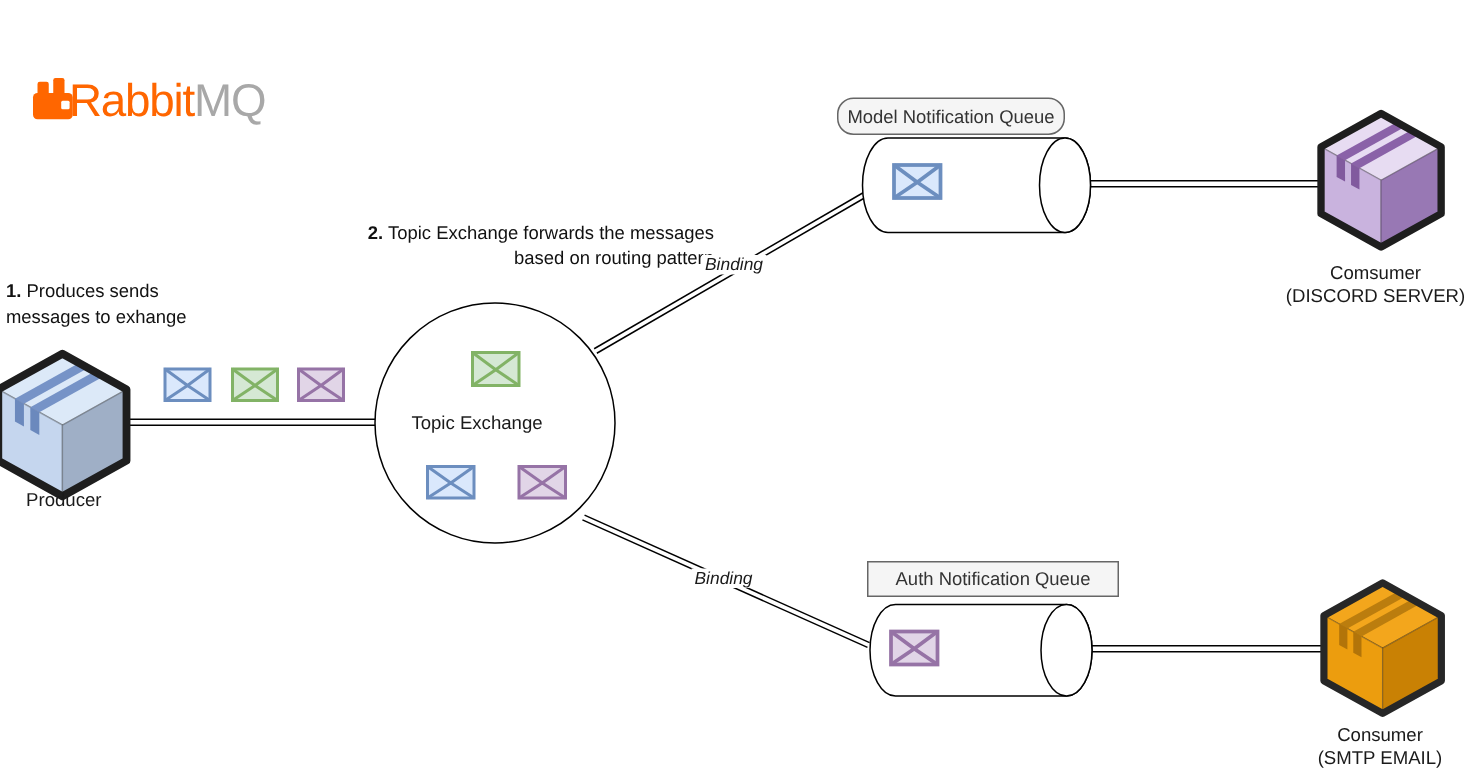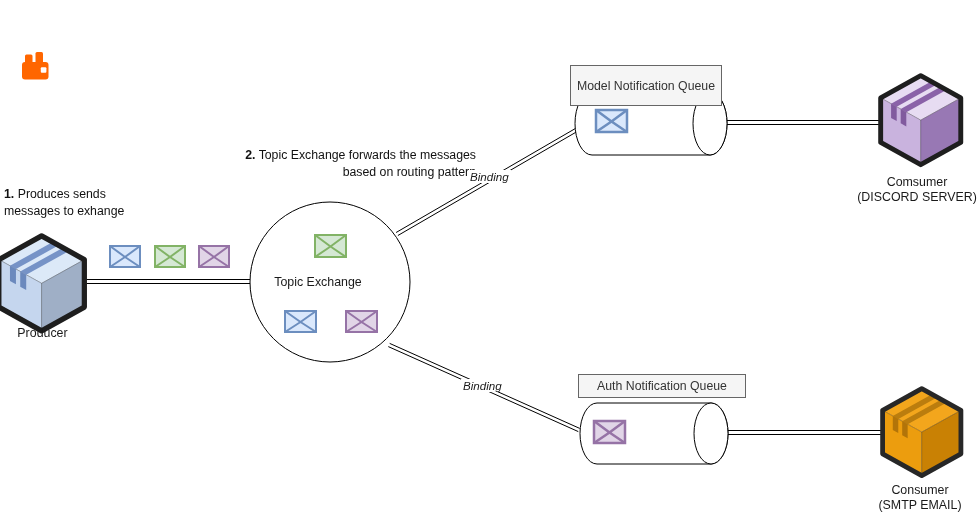--- a/index.html
+++ b/index.html
@@ -138,38 +138,41 @@
       <rect x="1" y="1" width="31" height="22" fill="#dae8fc" stroke="#6c8ebf" stroke-width="2.5"></rect>
       <path d="M1,1 L16.5,12.5 L32,1 M1,23 L16.5,12.5 M32,23 L16.5,12.5" fill="none" stroke="#6c8ebf" stroke-width="2.5" stroke-linejoin="round"></path>
     </g>
 
     <g transform="translate(593,420)">
       <rect x="1" y="1" width="31" height="22" fill="#e1d5e7" stroke="#9673a6" stroke-width="2.5"></rect>
       <path d="M1,1 L16.5,12.5 L32,1 M1,23 L16.5,12.5 M32,23 L16.5,12.5" fill="none" stroke="#9673a6" stroke-width="2.5" stroke-linejoin="round"></path>
     </g>
   </svg>
 
+  <div class="abs logo-text" style="left:46px;top:50px;">
+    <span class="brand1">Rabbit</span><span class="brand2">MQ</span>
+  </div>
 
   <div class="abs note" style="left:4px;top:186px;width:126px;">
     <b>1.</b><span> Produces sends messages to exhange</span>
   </div>
 
   <div class="abs note" style="left:230px;top:147px;width:246px;text-align:right;">
     <b>2.</b><span> Topic Exchange forwards the messages based on routing pattern</span>
   </div>
 
   <div class="abs shape-label" style="left:0px;top:326px;width:85px;">Producer</div>
 
   <div class="abs shape-label" style="left:258px;top:275px;width:120px;">Topic Exchange</div>
 
   <div class="abs binding-label" style="left:468px;top:170px;">Binding</div>
 
   <div class="abs binding-label" style="left:461px;top:379px;">Binding</div>
 
-  <div class="abs queue-label" style="left:570px;top:65px;width:152px;height:41px;">Model Notification Queue</div>
+  <div class="abs queue-label" style="left:558px;top:65px;width:152px;height:25px;border-radius:11px;">Model Notification Queue</div>
 
   <div class="abs queue-label" style="left:578px;top:374px;width:168px;height:24px;">Auth Notification Queue</div>
 
   <div class="abs shape-label" style="left:851px;top:175px;width:132px;">
     <div>Comsumer</div>
     <div>(DISCORD SERVER)</div>
   </div>
 
   <div class="abs shape-label" style="left:853px;top:483px;width:134px;">
     <div>Consumer</div>

